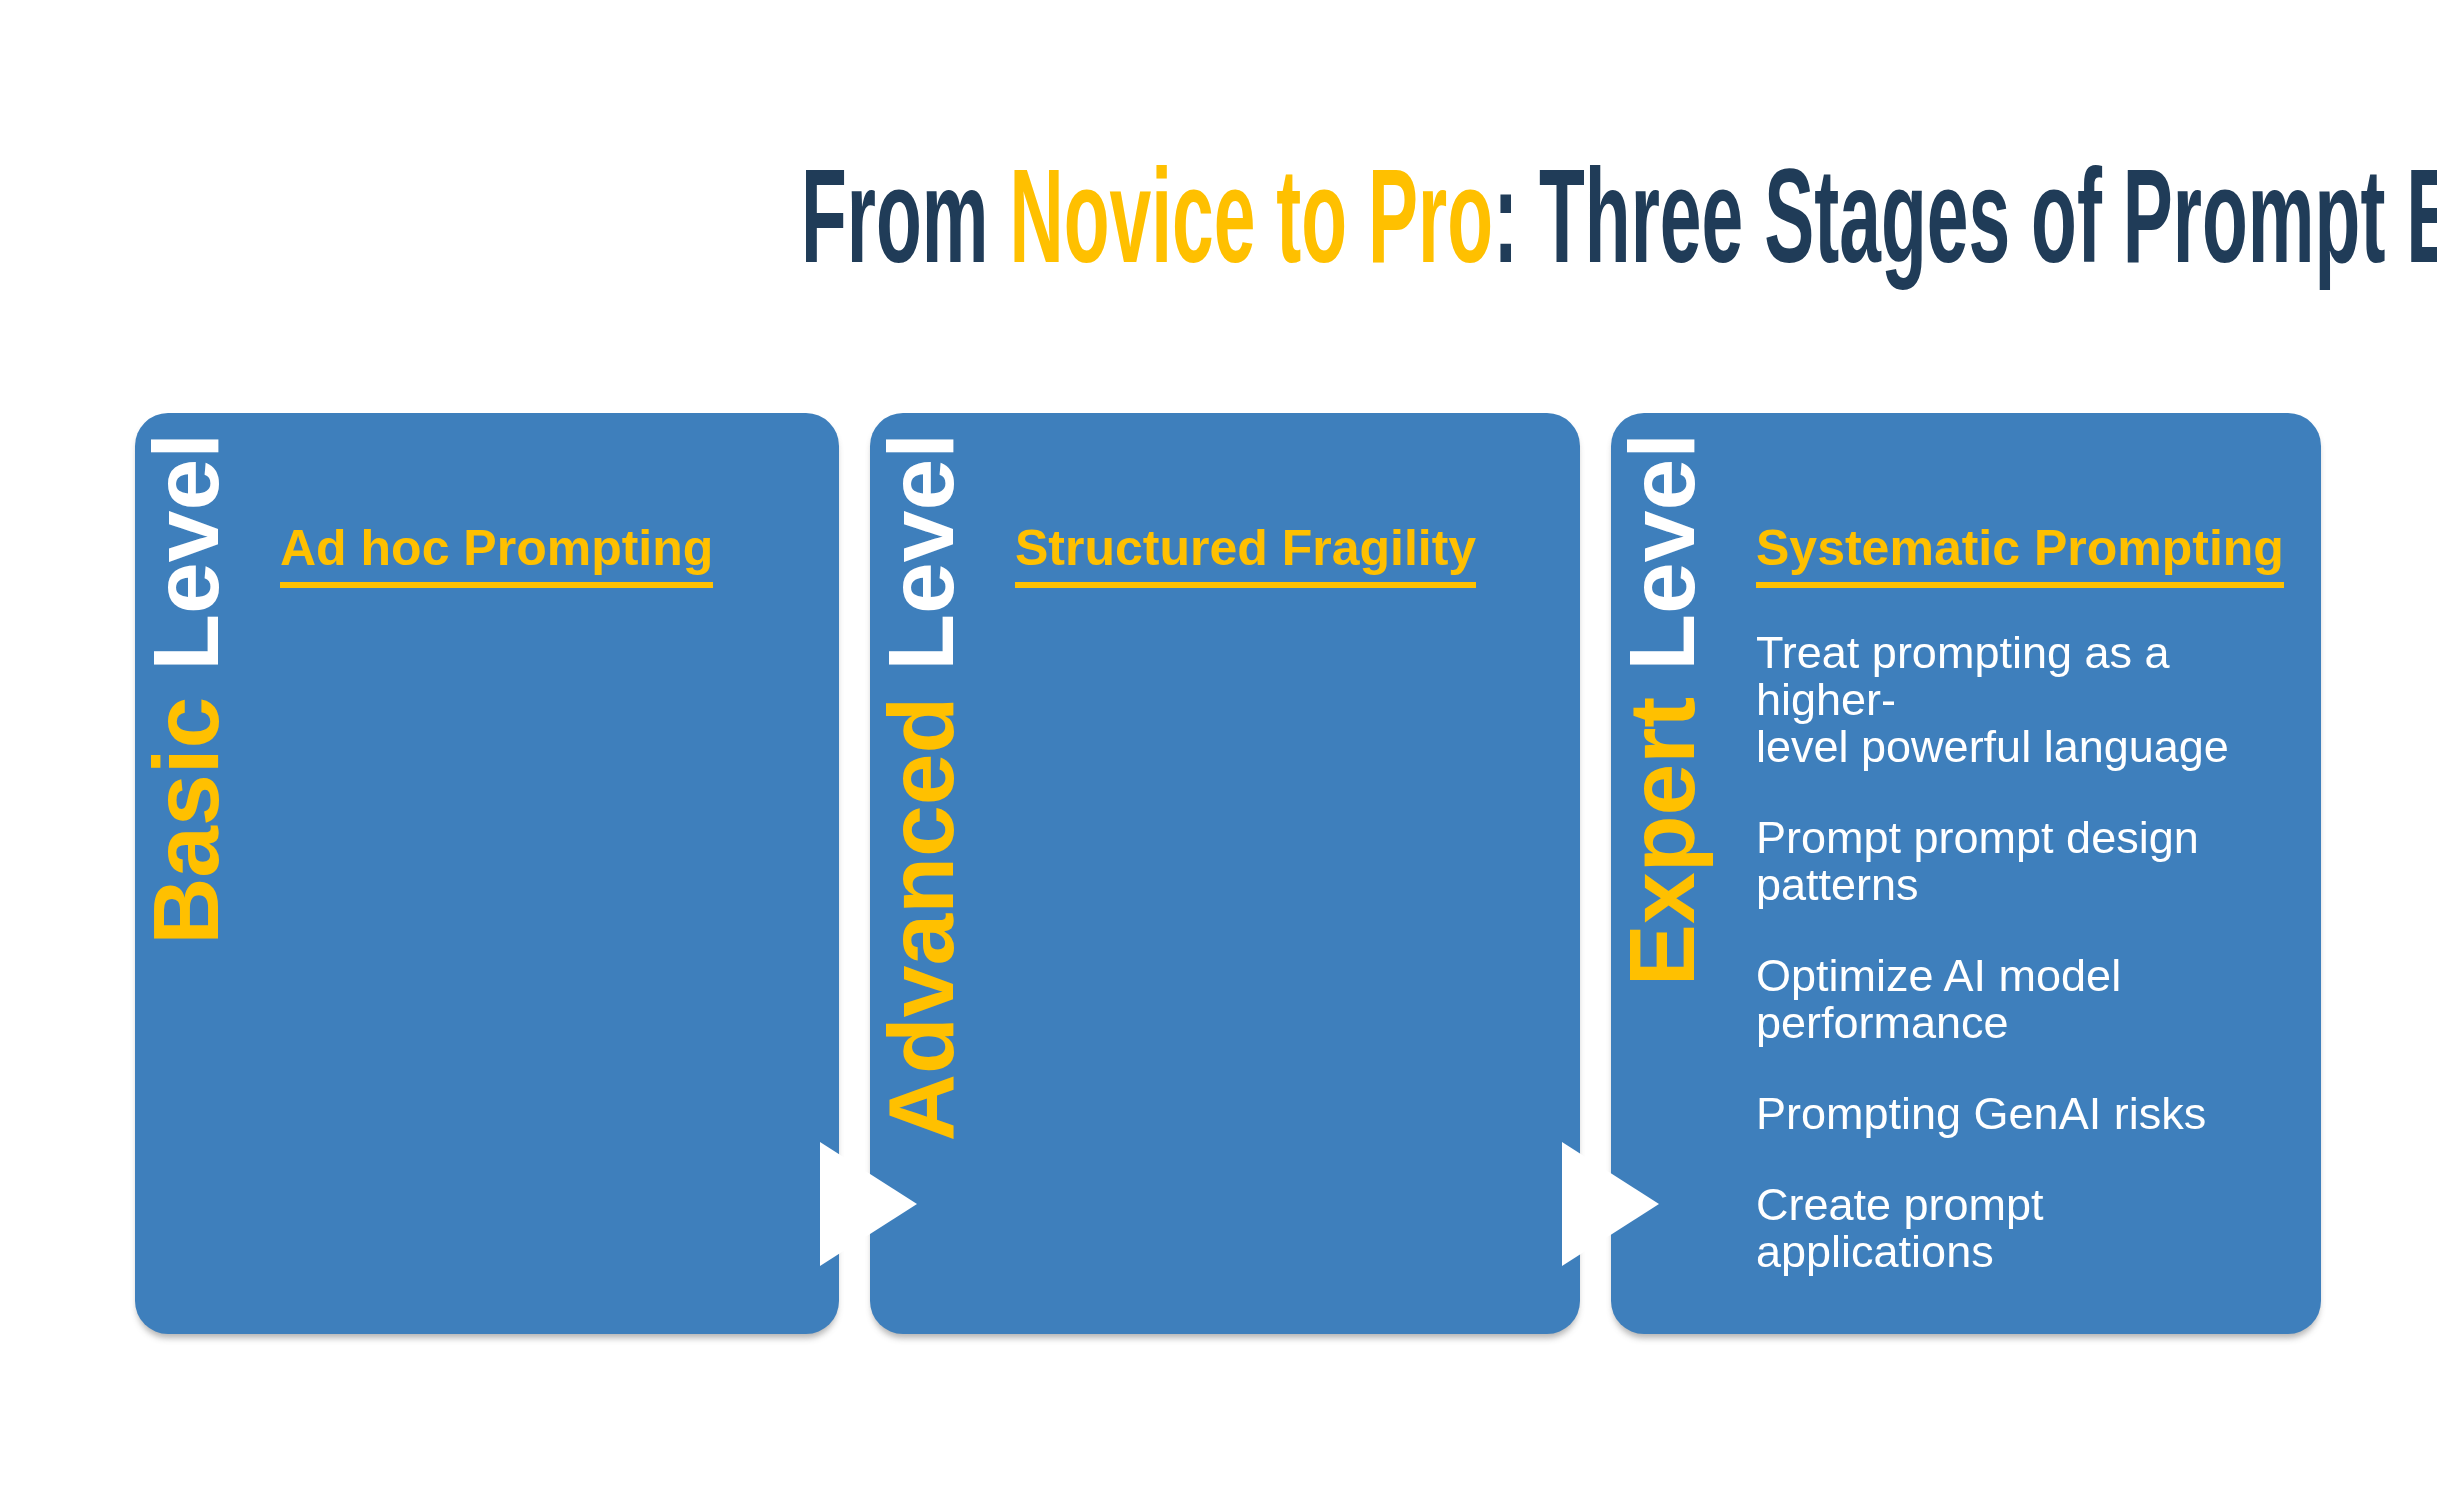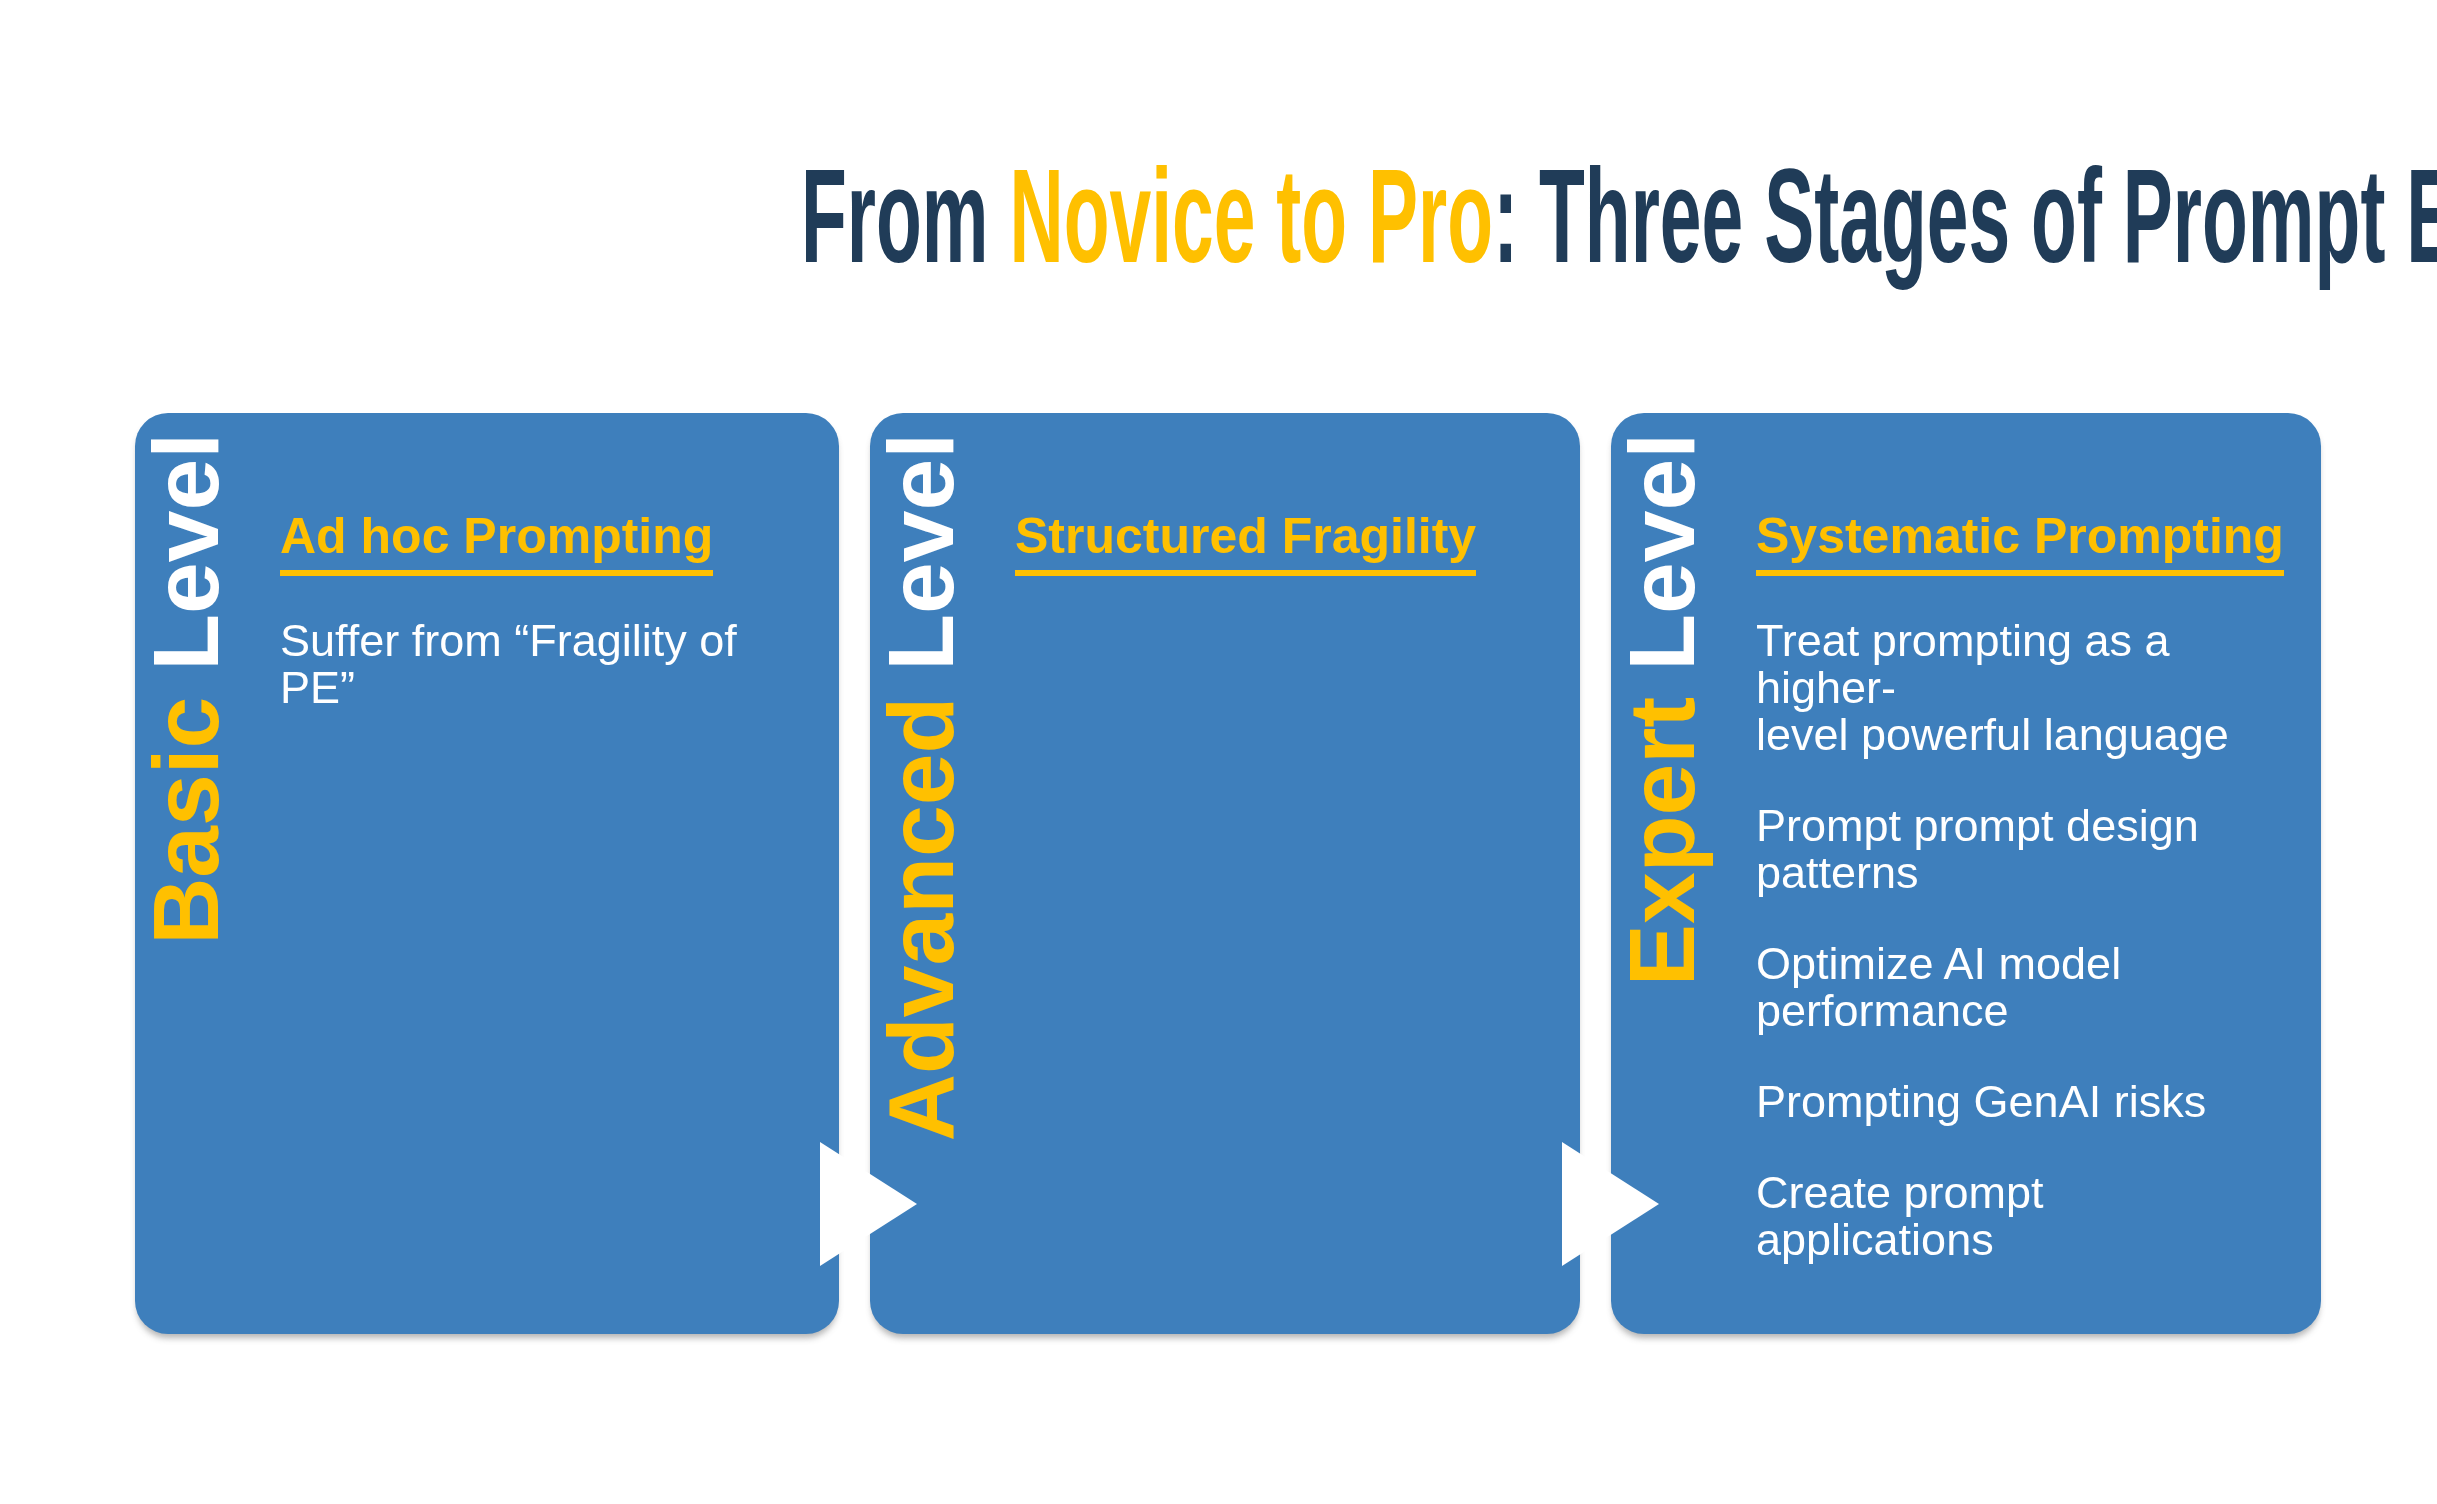--- a/index.html
+++ b/index.html
@@ -51,21 +51,21 @@
     transform-origin:0 0;
   }
   .vlabel .lvl-name{color:#FFC000;}
   .vlabel .lvl-word{color:#ffffff;}
   
   .content{
     position:absolute;
     left:145px;top:93px;right:33px;
   }
   .card-heading{
-    margin:0 0 41px 0;
+    margin:12px 0 41px 0;
     font-size:50px;
     line-height:61px;
     font-weight:bold;
     color:#FFC000;
   }
   .card-heading .hl{
     display:inline-block;
     padding-bottom:3.1px;
     border-bottom:6.2px solid #FFC000;
   }
@@ -94,21 +94,20 @@
 <div class="stage">
 
   <div class="title-wrap">
     <h1 class="title"><span class="navy">From </span><span class="gold">Novice to Pro</span><span class="navy">: Three Stages of Prompt Engineering</span></h1>
   </div>
 
   <div class="card card1">
     <div class="vlabel"><span class="lvl-name">Basic</span><span> </span><span class="lvl-word">Level</span></div>
     <div class="content">
       <h2 class="card-heading"><span class="hl">Ad hoc Prompting</span></h2>
-      <p>Suffer from “Fragility of PE”</p>
     </div>
   </div>
 
   <div class="card card2">
     <div class="vlabel"><span class="lvl-name">Advanced</span><span> </span><span class="lvl-word">Level</span></div>
     <div class="content">
       <h2 class="card-heading"><span class="hl">Structured Fragility</span></h2>
     </div>
   </div>
 

